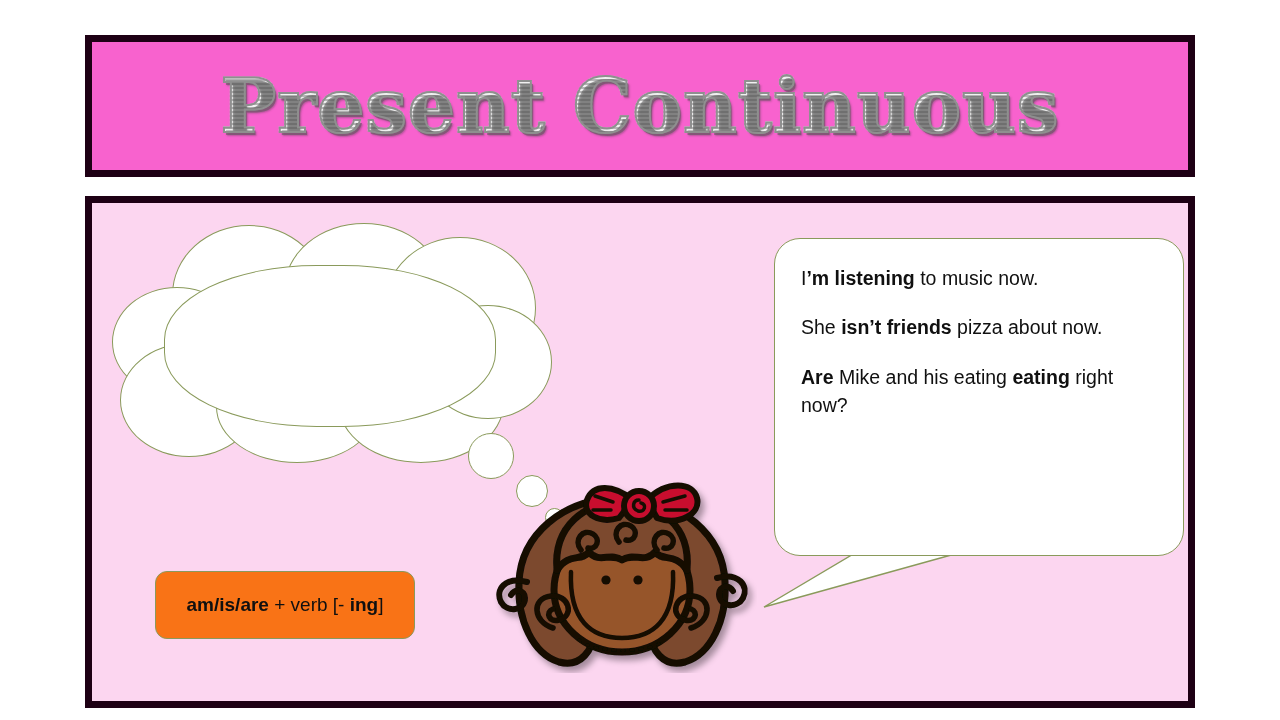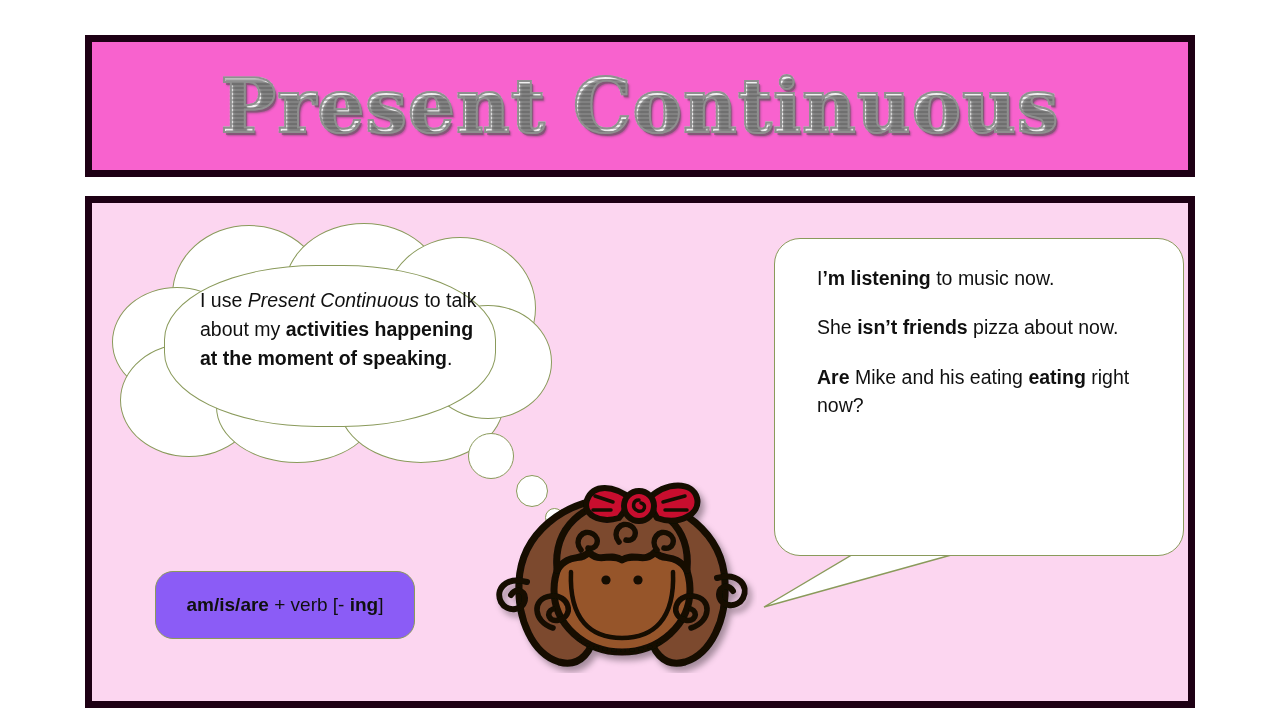--- a/index.html
+++ b/index.html
@@ -100,23 +100,23 @@
     border-radius: 50%;
   }
 
   
   #formula-box {
     position: absolute;
     left: 63px;
     top: 368px;
     width: 260px;
     height: 68px;
-    background: #8b5cf6;
-    border: 1.4px solid #8a9a5b;
-    border-radius: 18px;
+    background: #f97316;
+    border: 1.4px solid #8a9a5b;
+    border-radius: 12px;
     display: flex;
     align-items: center;
     justify-content: center;
     box-sizing: border-box;
   }
   #formula-text {
     font-size: 19px;
     color: #101010;
     white-space: nowrap;
   }
@@ -143,21 +143,20 @@
     overflow: visible;
   }
   #speech-lines {
     position: absolute;
     left: 26px;
     top: 25px;
     width: 360px;
     font-size: 19.5px;
     line-height: 1.45;
     color: #101010;
-    margin-left: 16px;
   }
   #speech-lines .line { margin-bottom: 21px; }
   #speech-lines .line:last-child { margin-bottom: 0; }
   #speech-lines .bd { font-weight: bold; }
 
   
   #girl-character {
     position: absolute;
     left: 395px;
     top: 275px;
@@ -179,23 +178,20 @@
     <div class="puff" style="left:60px;  top:2px;   width:152px; height:138px;"></div>
     <div class="puff" style="left:172px; top:0px;   width:158px; height:132px;"></div>
     <div class="puff" style="left:272px; top:14px;  width:150px; height:140px;"></div>
     <div class="puff" style="left:0px;   top:64px;  width:128px; height:108px;"></div>
     <div class="puff" style="left:8px;   top:120px; width:136px; height:112px;"></div>
     <div class="puff" style="left:104px; top:128px; width:160px; height:110px;"></div>
     <div class="puff" style="left:226px; top:120px; width:164px; height:118px;"></div>
     <div class="puff" style="left:312px; top:82px;  width:126px; height:112px;"></div>
     <div class="puff" style="left:52px;  top:42px;  width:330px; height:160px; border-radius:46%;"></div>
 
-    <div id="cloud-text">
-      <span>I use </span><span class="it">Present Continuous</span><span> to talk about my </span><span class="bd">activities happening at the moment of speaking</span><span>.</span>
-    </div>
   </div>
 
   <div class="bubble-dot" style="left:376px; top:230px; width:44px; height:44px;"></div>
   <div class="bubble-dot" style="left:424px; top:272px; width:30px; height:30px;"></div>
   <div class="bubble-dot" style="left:453px; top:305px; width:17px; height:17px;"></div>
 
   <div id="formula-box">
     <div id="formula-text">
       <span class="bd">am/is/are</span><span> + verb [- </span><span class="bd">ing</span><span>]</span>
     </div>

